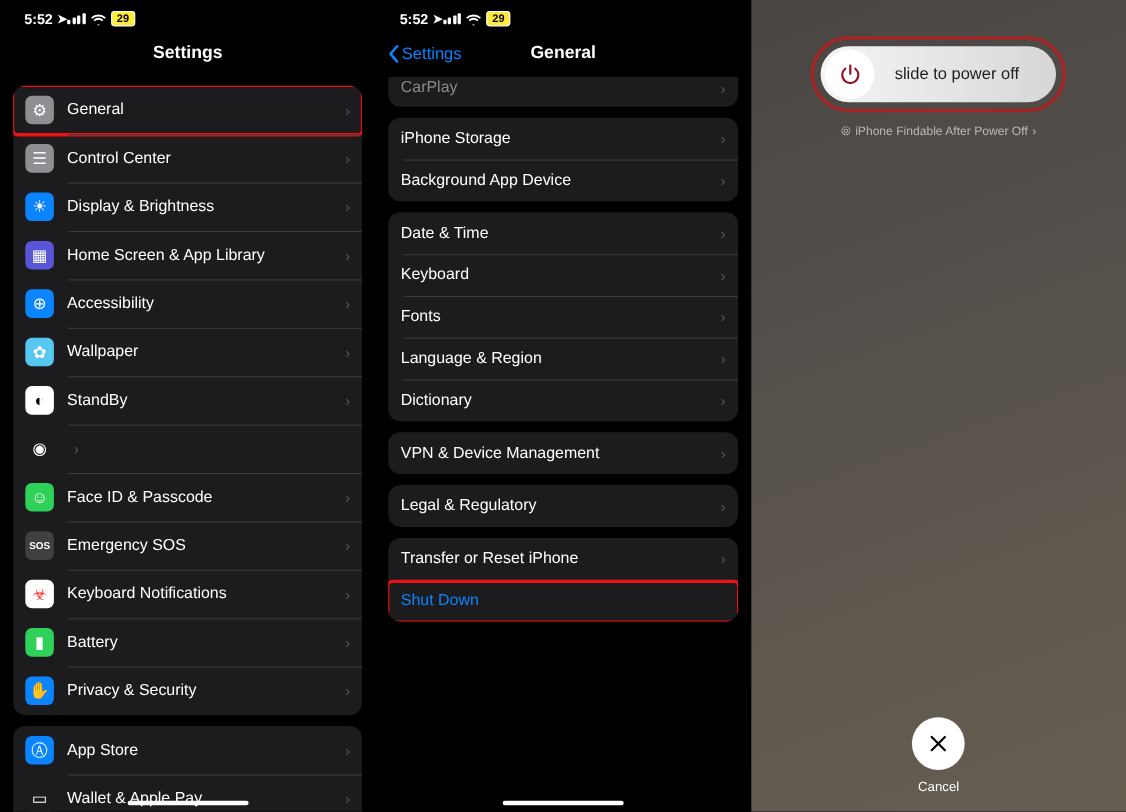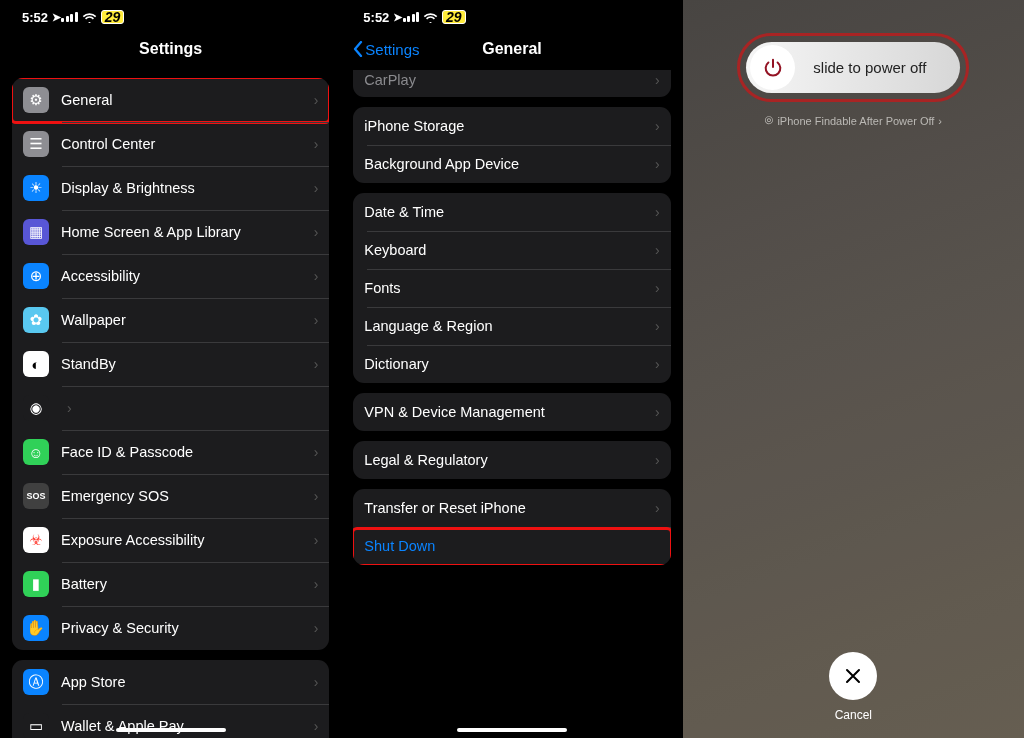--- a/index.html
+++ b/index.html
@@ -38,23 +38,23 @@
   .sig { display:flex; align-items:flex-end; gap:1.5px;}
   .sig span { width:3px; background:#fff; border-radius:1px;}
   .sig span:nth-child(1){height:4px;}
   .sig span:nth-child(2){height:6px;}
   .sig span:nth-child(3){height:8px;}
   .sig span:nth-child(4){height:10px;}
   .wifi { width:15px; height:11px; }
   .batt {
     display:inline-flex; align-items:center;
     border:1px solid #fff; border-radius:3px;
-    padding:0 3px; height:14px; font-size:14px;
+    padding:0 3px; height:14px; font-size:10px;
     background:#ffeb3b; color:#000; font-weight:700;
-    min-width:22px; justify-content:center;font-style:italic;
+    min-width:22px; justify-content:center;
   }
   
   .nav {
     display:flex; align-items:center; justify-content:center;
     position:relative; height:38px; font-size:16px; font-weight:600;
   }
   .nav .back {
     position:absolute; left:12px; color:#0a84ff; font-weight:400;
     display:flex; align-items:center; gap:2px; font-size:15px;
   }
@@ -213,21 +213,21 @@
 
   </div>
       <div class="row">
     <span class="icon" style="background:#404040;color:#fff;font-size:9px;font-weight:700">SOS</span>
     <span class="label">Emergency SOS</span>
         <span class="chev">›</span>
 
   </div>
       <div class="row">
     <span class="icon" style="background:#fff;color:#ff3b30;font-size:15px;font-weight:400">☣</span>
-    <span class="label">Exposure Accessibility</span>
+    <span class="label">Keyboard Notifications</span>
         <span class="chev">›</span>
 
   </div>
       <div class="row">
     <span class="icon" style="background:#30d158;color:#fff;font-size:15px;font-weight:400">▮</span>
     <span class="label">Battery</span>
         <span class="chev">›</span>
 
   </div>
       <div class="row">

